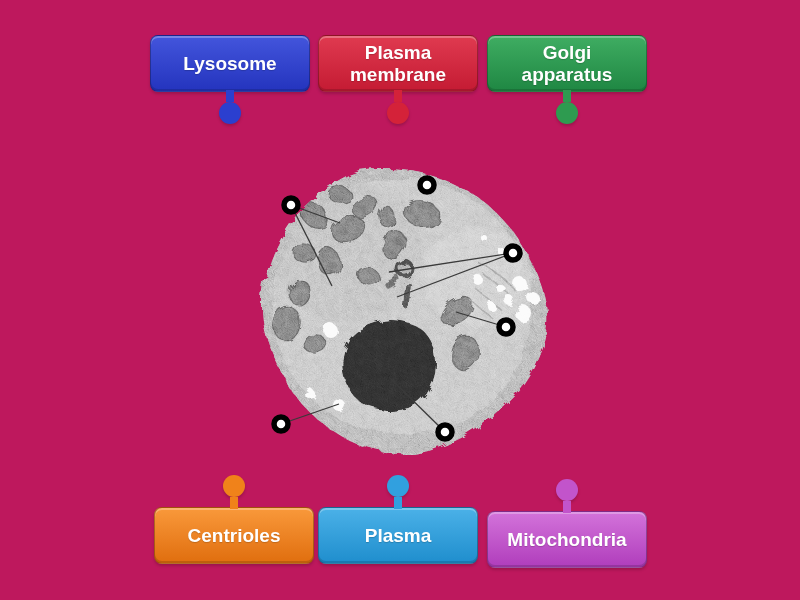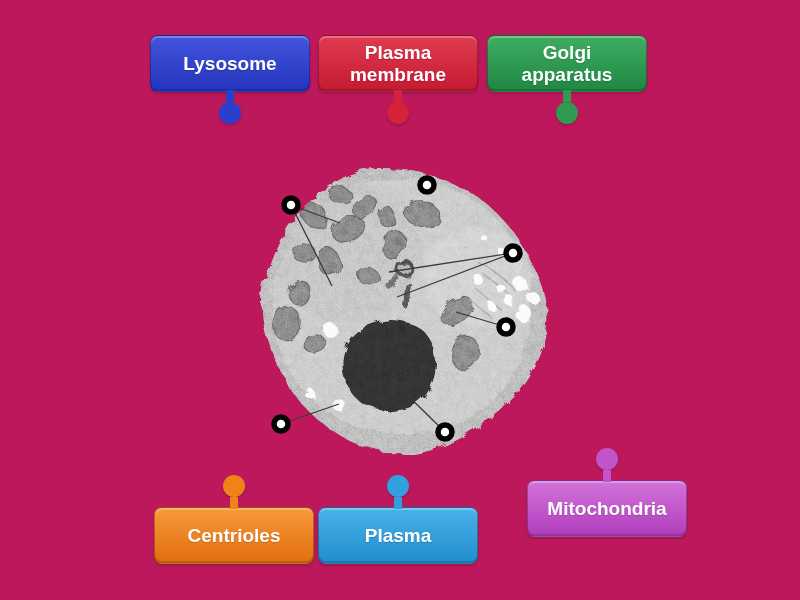--- a/index.html
+++ b/index.html
@@ -71,21 +71,21 @@
   <div class="word-label" style="left: 318px; top: 507px; --base: #31A0DF; --light: #4BB1E8; --dark: #1F8ECD;">
     <div class="box">
       <span>Plasma</span>
     </div>
     <div class="pin pin-above">
       <div class="stem"></div>
       <div class="dot"></div>
     </div>
   </div>
 
-  <div class="word-label" style="left: 487px; top: 480px; margin-left: 40px; --base: #C254CB; --light: #D373DA; --dark: #B03DBC;">
+  <div class="word-label" style="left: 487px; top: 511px; --base: #C254CB; --light: #D373DA; --dark: #B03DBC;">
     <div class="box">
       <span>Mitochondria</span>
     </div>
     <div class="pin pin-above">
       <div class="stem"></div>
       <div class="dot"></div>
     </div>
   </div>
 
   <svg class="cell-svg" width="300" height="300" viewBox="0 0 300 300">

